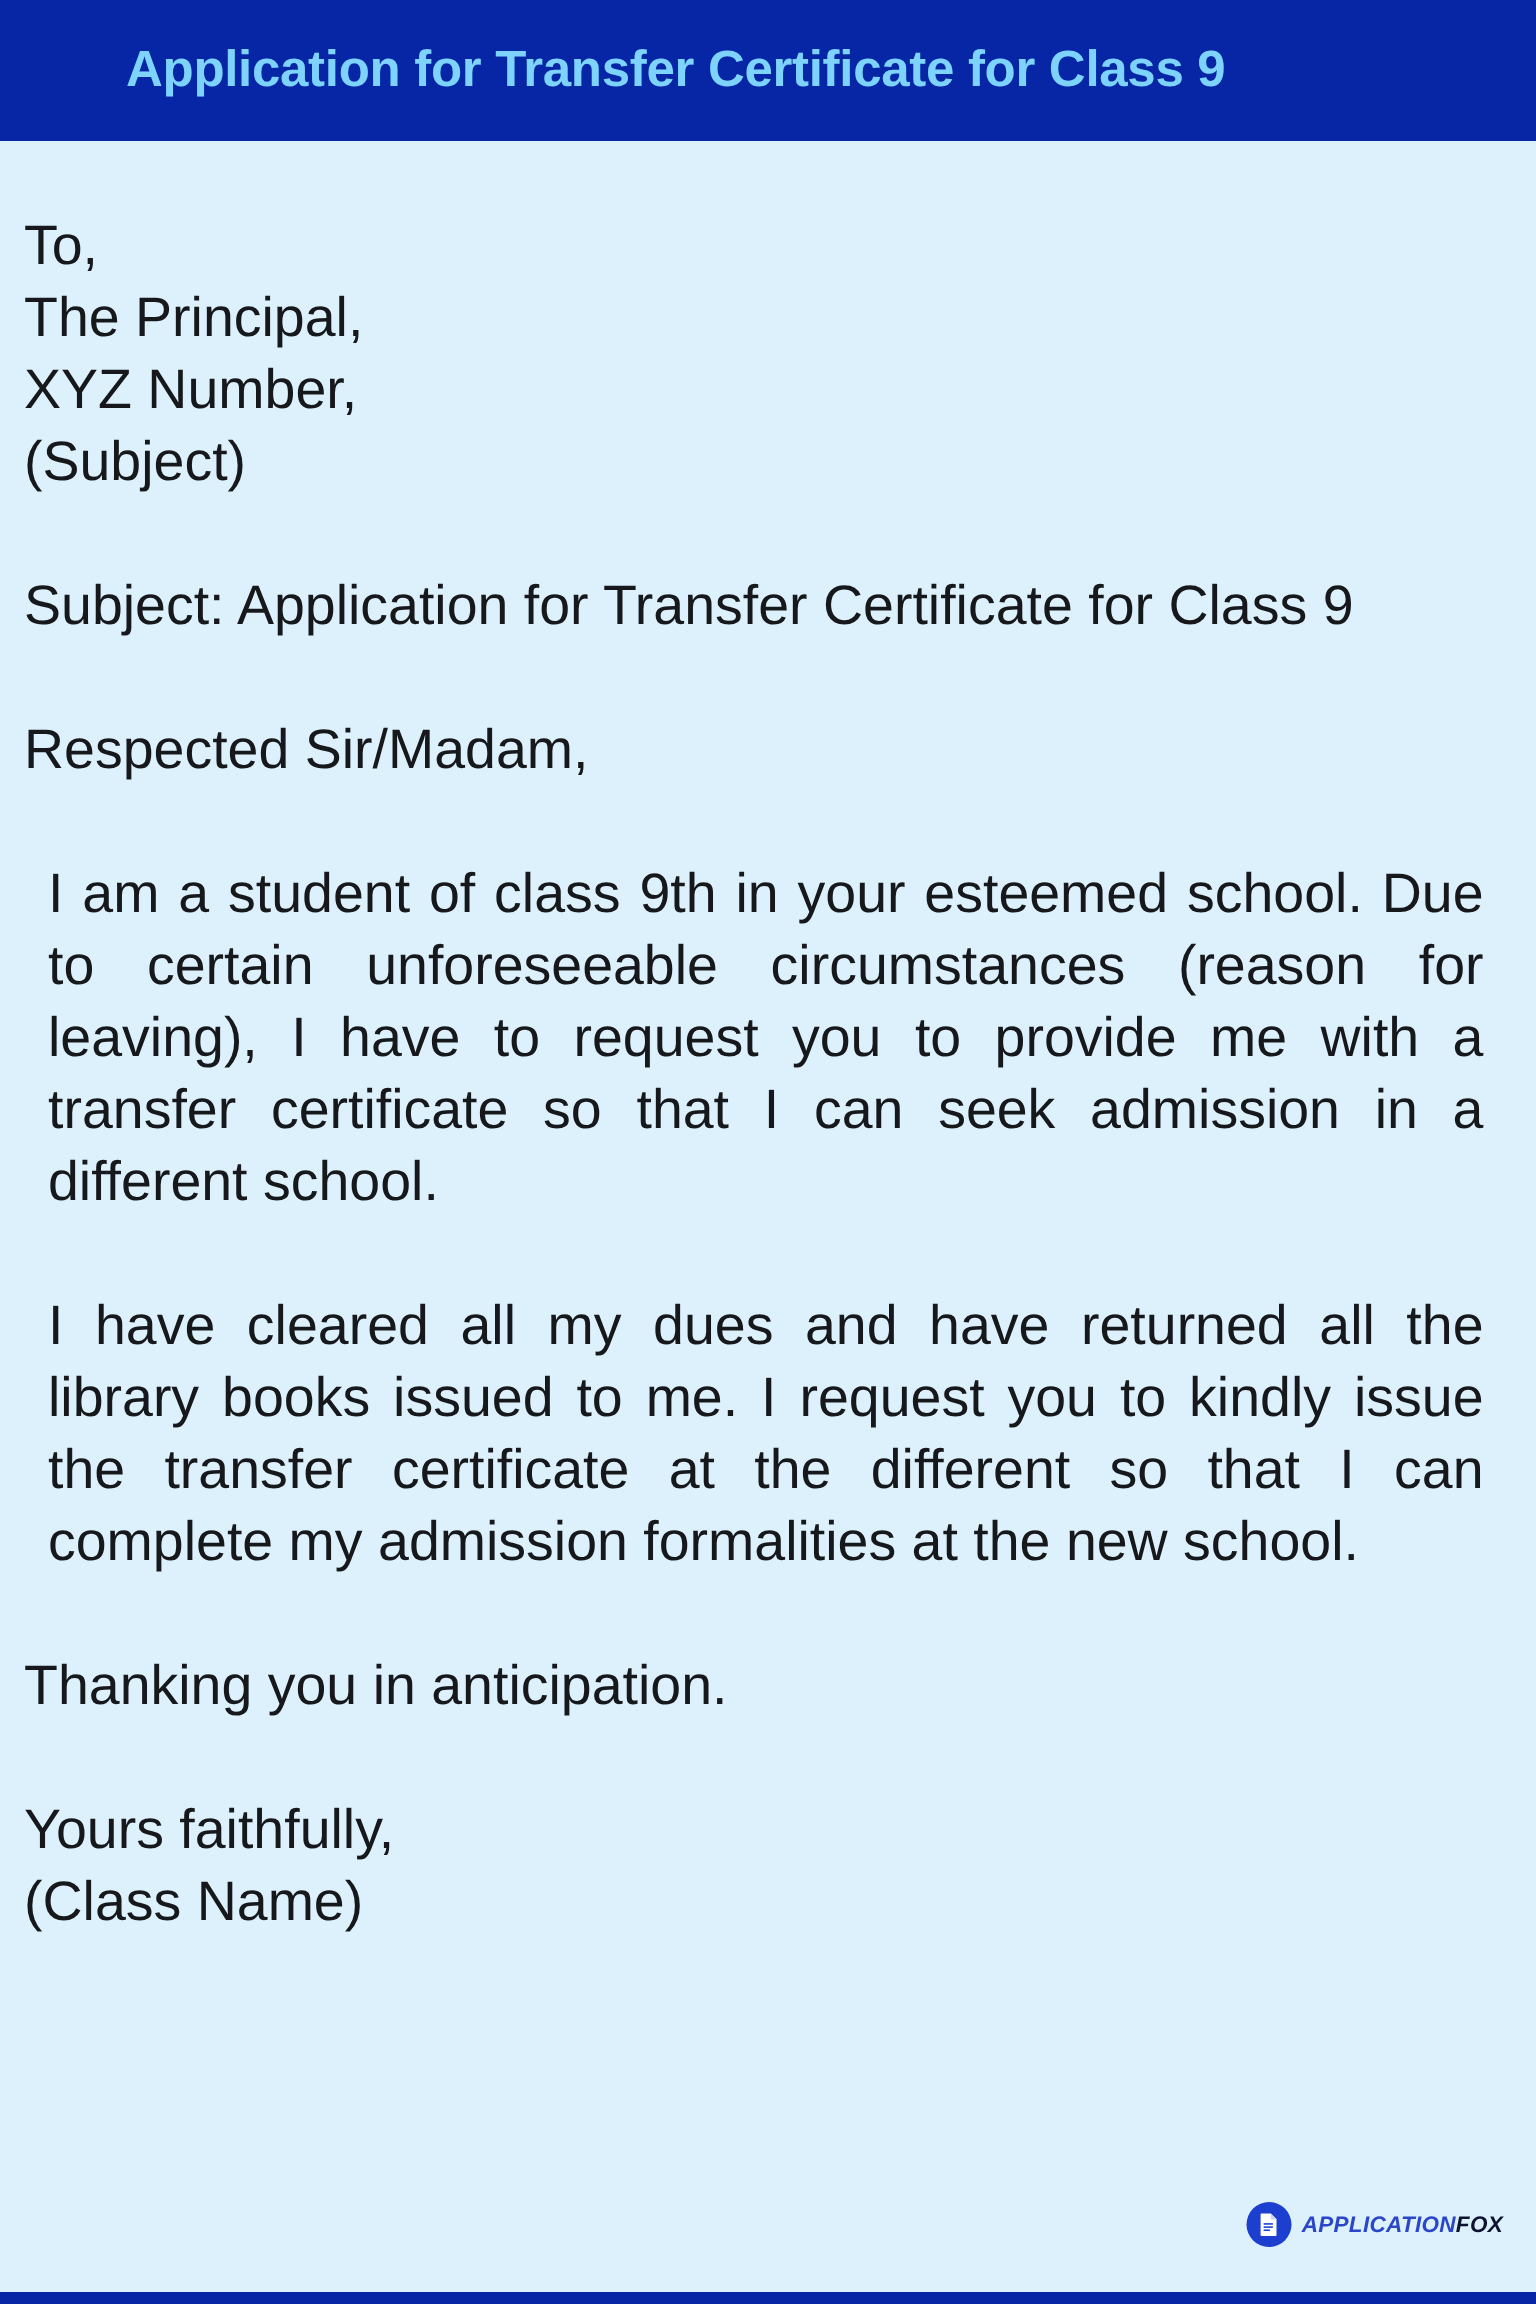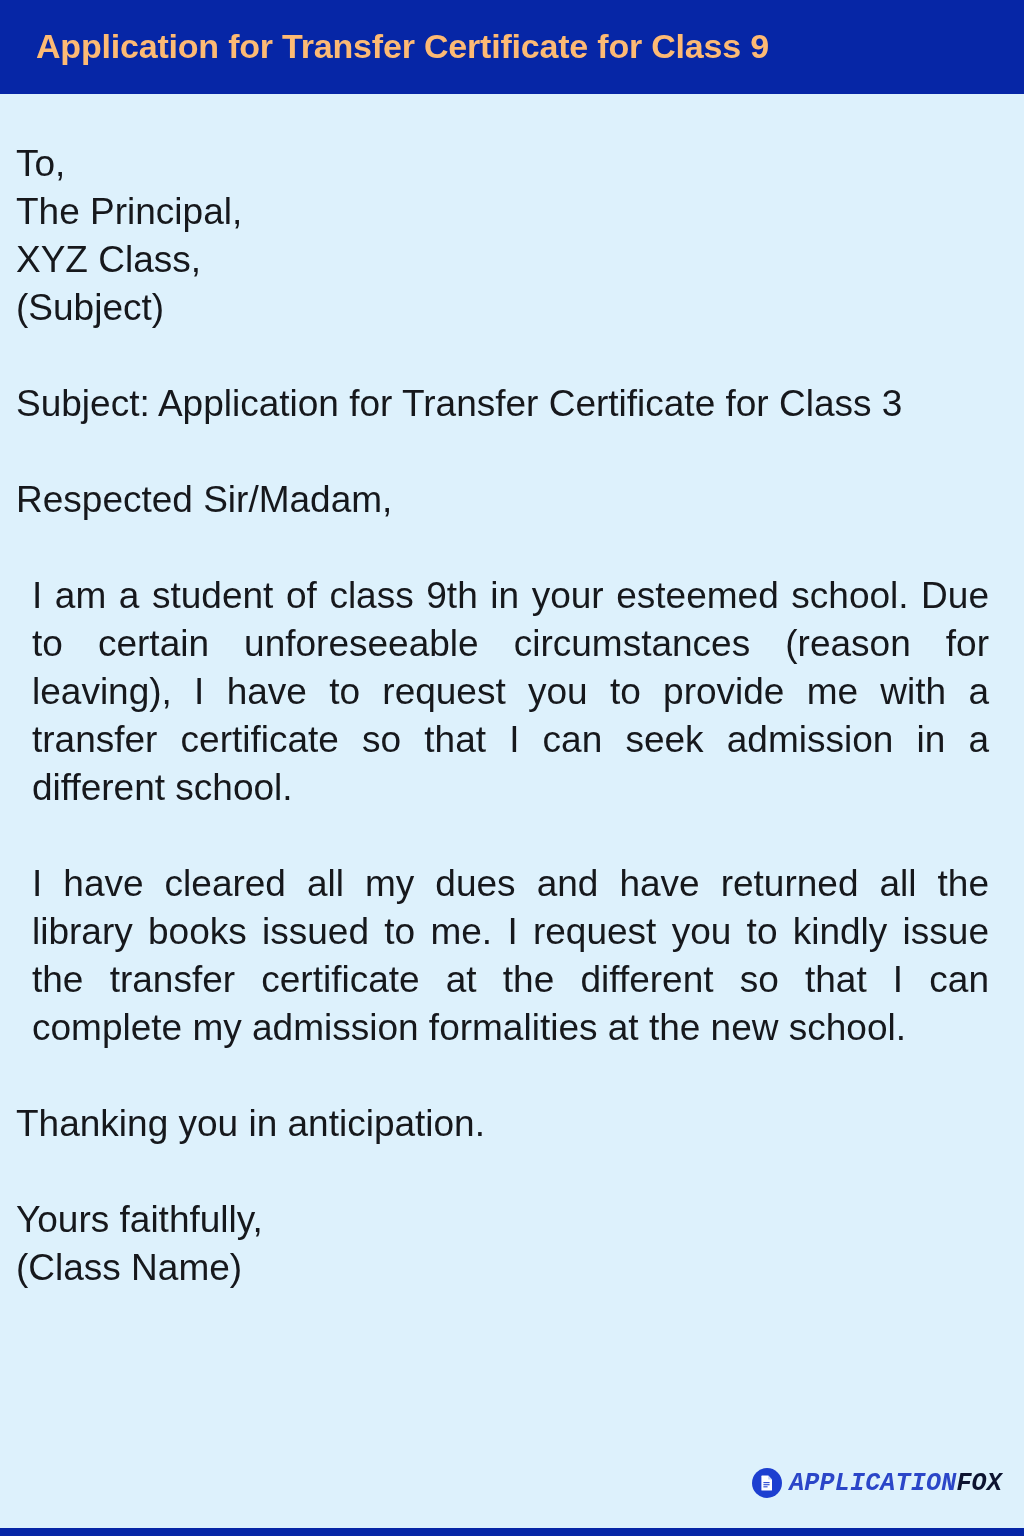--- a/index.html
+++ b/index.html
@@ -27,26 +27,27 @@
     height: 94px;
     background: #0626a6;
     display: flex;
     align-items: center;
     box-sizing: border-box;
     padding-left: 36px;
     padding-right: 24px;
     flex: 0 0 auto;
   }
   .header-title {
-    color: #fdba74;
+    color: #7dd3fc;
     font-size: 34px;
     font-weight: bold;
     letter-spacing: -0.2px;
     line-height: 1.1;
     white-space: nowrap;
+    margin-left: 48px;
   }
   .body-area {
     flex: 1 1 auto;
     position: relative;
     box-sizing: border-box;
     padding: 0 19px 0 16px;
   }
   .letter {
     padding-top: 46px;
     color: #16181c;
@@ -83,27 +84,26 @@
     background: #1d3fd0;
     display: flex;
     align-items: center;
     justify-content: center;
     flex: 0 0 auto;
   }
   .logo-mark svg {
     display: block;
   }
   .logo-word {
-    font-size: 25px;
+    font-size: 15px;
     font-weight: bold;
     font-style: italic;
     letter-spacing: 0.2px;
     line-height: 1;
     white-space: nowrap;
-    font-family: Liberation Mono, monospace;
   }
   .logo-word .w1 { color: #2b46c8; }
   .logo-word .w2 { color: #0d1330; }
   .footer-bar {
     width: 100%;
     height: 8px;
     background: #0626a6;
     flex: 0 0 auto;
   }
 </style>
@@ -115,26 +115,26 @@
   <div class="header-bar">
     <div class="header-title">Application for Transfer Certificate for Class 9</div>
   </div>
 
   <div class="body-area">
     <div class="letter">
 
       <div class="block">
         <div class="line">To,</div>
         <div class="line">The Principal,</div>
-        <div class="line">XYZ Class,</div>
+        <div class="line">XYZ Number,</div>
         <div class="line">(Subject)</div>
       </div>
 
       <div class="block">
-        <div class="line">Subject: Application for Transfer Certificate for Class 3</div>
+        <div class="line">Subject: Application for Transfer Certificate for Class 9</div>
       </div>
 
       <div class="block">
         <div class="line">Respected Sir/Madam,</div>
       </div>
 
       <div class="block">
         <p class="para">I am a student of class 9th in your esteemed school. Due to certain unforeseeable circumstances (reason for leaving), I have to request you to provide me with a transfer certificate so that I can seek admission in a different school.</p>
       </div>
 

